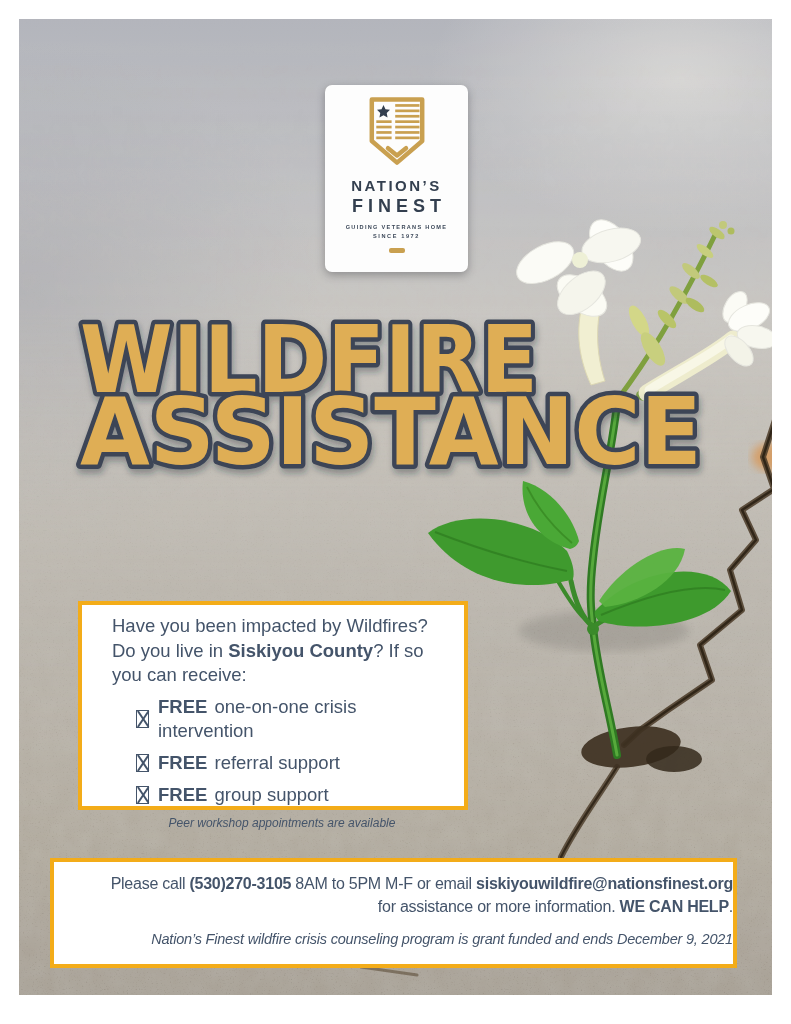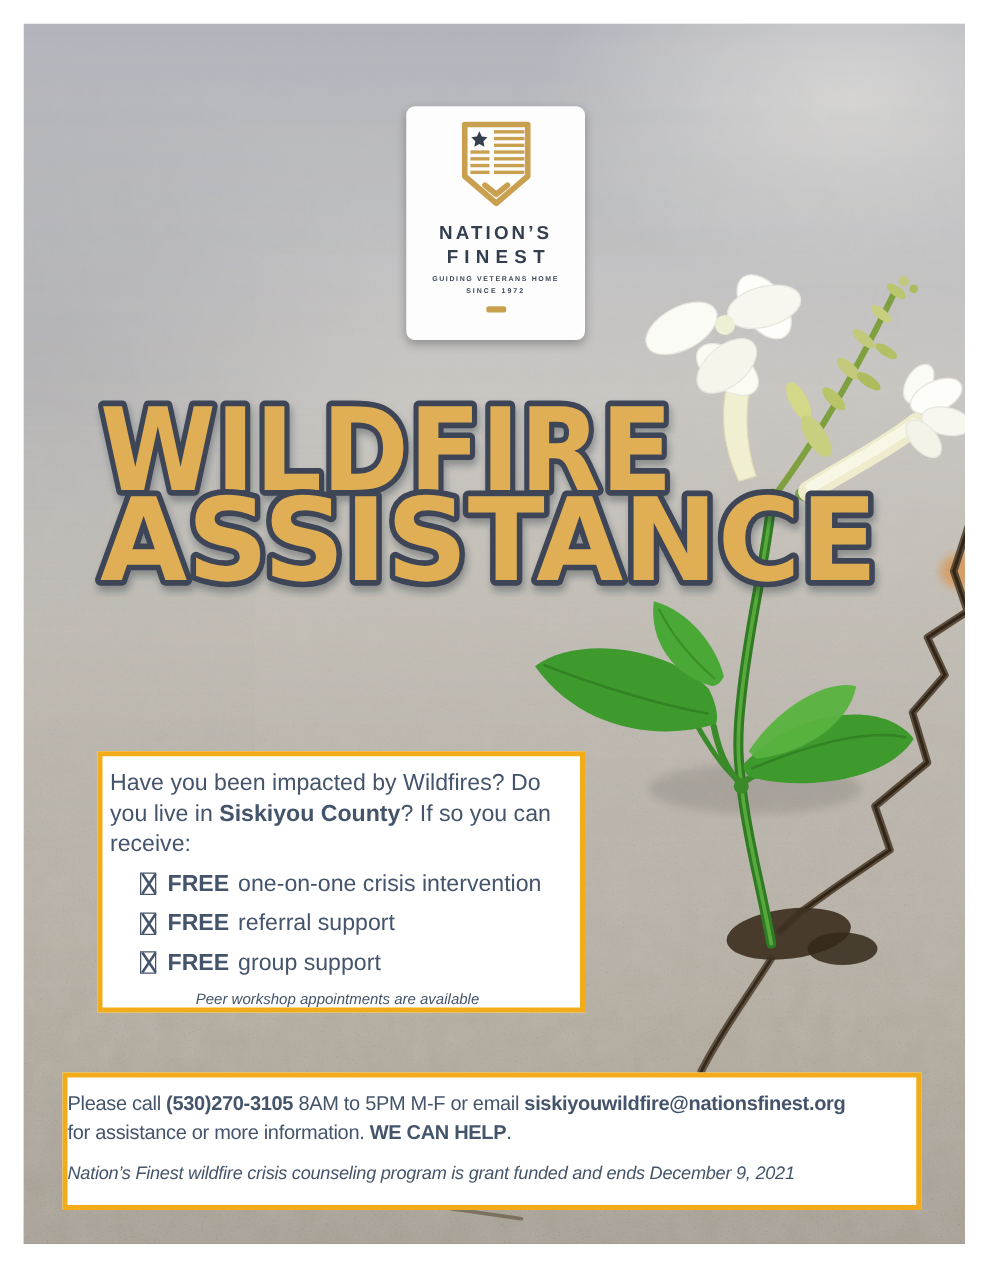--- a/index.html
+++ b/index.html
@@ -15,48 +15,48 @@
       linear-gradient(180deg,#b2b4bc 0%,#bfc0c4 16%,#cac8c5 30%,#c3bfb8 44%,
                       #b2ada4 58%,#a7a196 72%,#97907f 84%,#847c6f 93%,#6f685c 100%);
   }
   .noise-svg,.scene-svg{position:absolute;left:0;top:0;width:753px;height:976px;display:block;}
 
   
   .logo-card{position:absolute;left:325px;top:85px;width:143px;height:187px;background:#fdfdfd;
     border-radius:7px;box-shadow:0 3px 8px rgba(40,40,45,.35);text-align:center;z-index:5;}
   .logo-shield{margin-top:11px;}
   .logo-name1{font-size:15px;font-weight:bold;color:#333f4f;letter-spacing:2.5px;margin-top:5px;}
-  .logo-name2{font-size:15px;font-weight:bold;color:#333f4f;letter-spacing:5px;margin-top:2px;text-indent:5px;}
+  .logo-name2{font-size:18px;font-weight:bold;color:#333f4f;letter-spacing:5px;margin-top:2px;text-indent:5px;}
   .logo-tag{font-size:5.6px;font-weight:bold;color:#3c4859;letter-spacing:1.3px;margin-top:7px;}
   .logo-since{font-size:5.6px;font-weight:bold;color:#3c4859;letter-spacing:1.6px;margin-top:2.5px;}
   .logo-bar{width:16px;height:5px;background:#c9a050;border-radius:2px;margin:9px auto 0;}
 
   
   .headline-svg{position:absolute;left:72px;top:306px;width:660px;height:175px;z-index:4;}
   .headline-svg text{font-family:"DejaVu Sans",sans-serif;font-weight:bold;
     paint-order:stroke fill;stroke-linejoin:round;}
 
   
   .info-box{position:absolute;left:78px;top:601px;width:390px;height:209px;box-sizing:border-box;
     background:#ffffff;border:4px solid #f3ac19;z-index:6;
-    padding:9px 12px 0 6px;color:#44546a;font-size:18.5px;line-height:1.33;}
+    padding:9px 12px 0 30px;color:#44546a;font-size:18.5px;line-height:1.33;}
   .intro b{font-weight:bold;}
   .bullets{margin:7px 0 0 24px;}
   .bullet-row{display:flex;align-items:center;gap:9px;margin-top:7px;}
   .tofu{display:inline-block;width:11px;height:16px;border:1.6px solid #44546a;position:relative;flex:0 0 auto;}
   .tofu::before,.tofu::after{content:"";position:absolute;left:50%;top:50%;width:1.6px;height:19px;
     background:#44546a;transform-origin:center;}
   .tofu::before{transform:translate(-50%,-50%) rotate(34deg);}
   .tofu::after{transform:translate(-50%,-50%) rotate(-34deg);}
   .bullet-row b{font-weight:bold;margin-right:2px;text-align:center;}
   .note{font-style:italic;font-size:12px;text-align:center;margin-top:9px;}
 
   
   .contact-box{position:absolute;left:50px;top:858px;width:687px;height:110px;box-sizing:border-box;
-    background:#ffffff;border:4px solid #f3ac19;z-index:6;text-align:left;color:#44546a;
+    background:#ffffff;border:4px solid #f3ac19;z-index:6;text-align:right;color:#44546a;
     font-size:16px;letter-spacing:-0.25px;padding-top:13px;}
   .contact-box b{font-weight:bold;}
   .contact-l2{margin-top:5px;}
   .footnote{font-style:italic;font-size:14.5px;margin-top:15px;letter-spacing:-0.2px;}
 </style>
 </head>
 <body>
 
 <div class="page">
 

